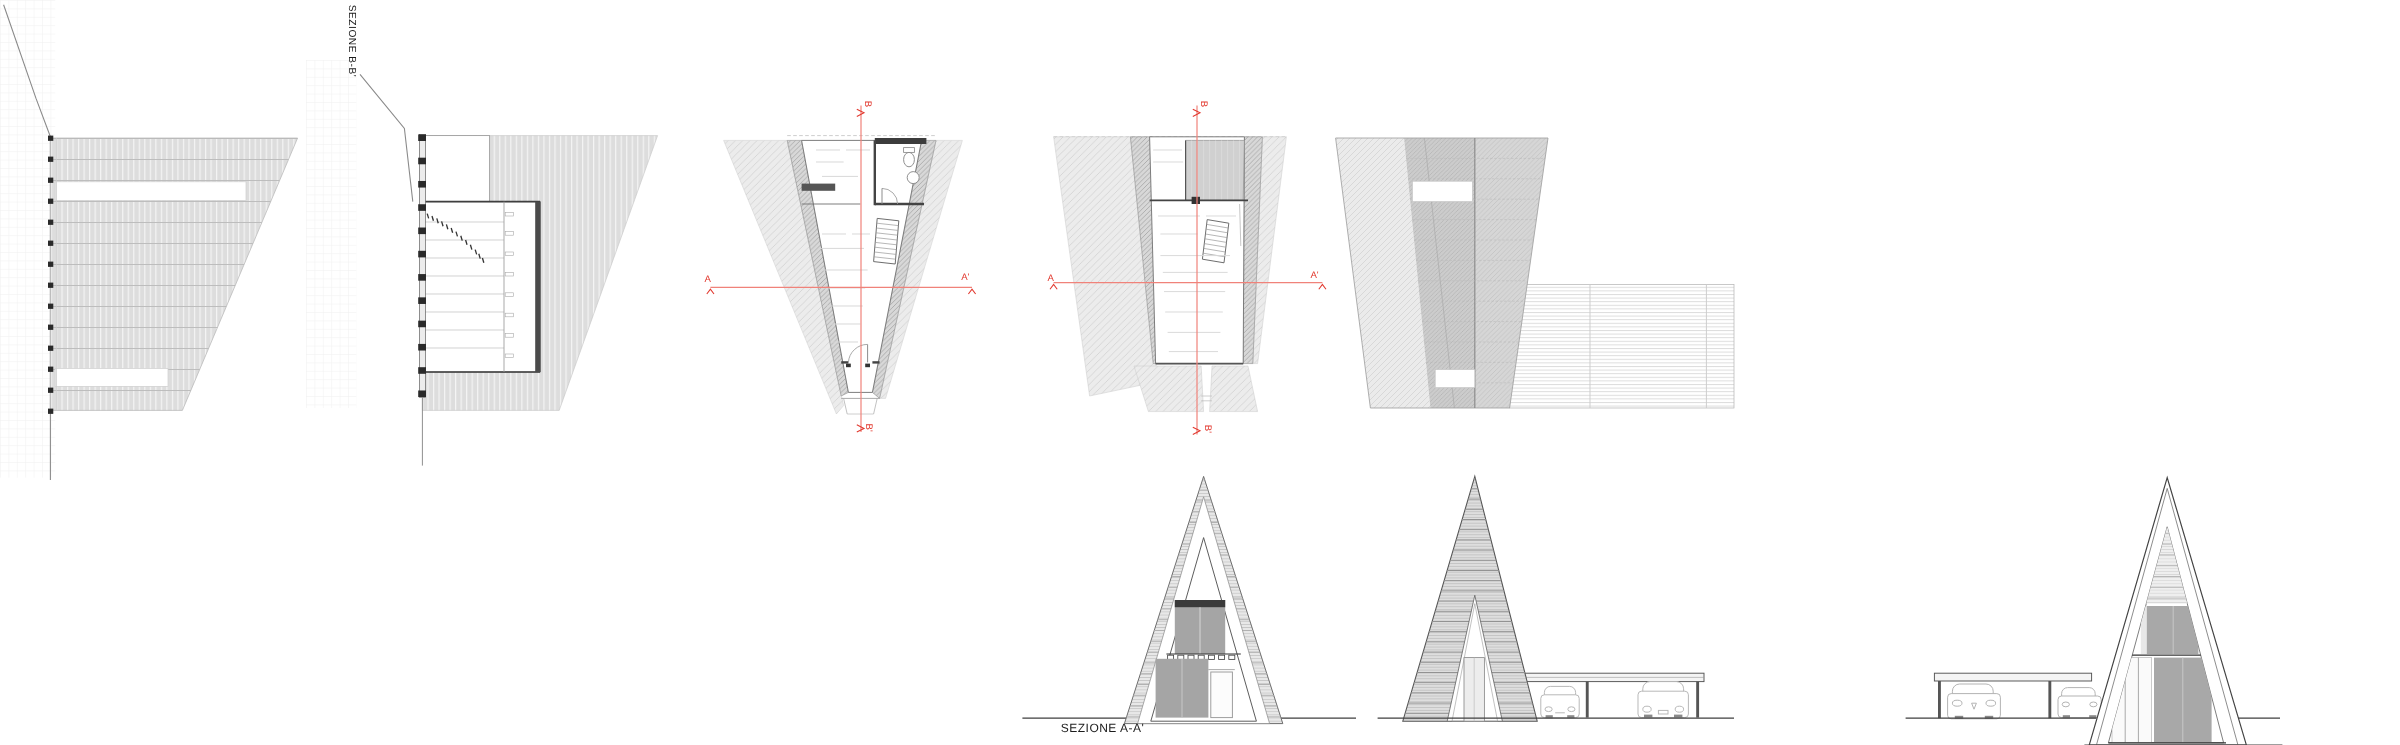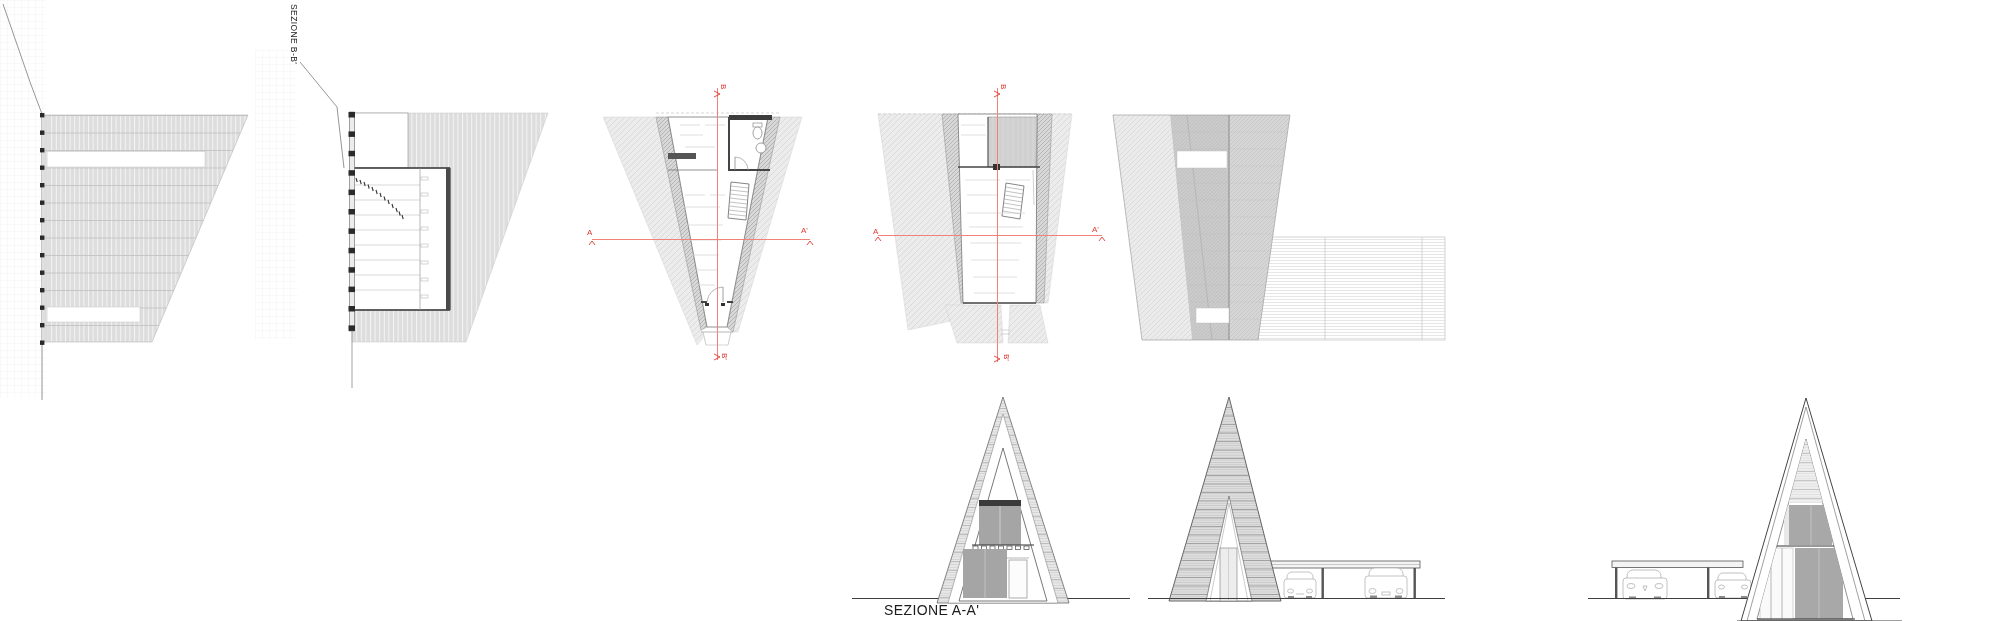--- a/index.html
+++ b/index.html
@@ -1,19 +1,19 @@
 <!DOCTYPE html>
 <html><head>
 <meta charset="utf-8">
 <style>
   html,body{margin:0;padding:0;background:#fff;}
   .sheet{position:relative;width:2000px;height:621px;background:#ffffff;overflow:hidden;
          font-family:"Liberation Sans",sans-serif;}
   .sheet svg{position:absolute;display:block;}
-  .lbl{position:absolute;color:#1c1c1c;font-size:14px;letter-spacing:.4px;white-space:nowrap;}
+  .lbl{position:absolute;color:#1c1c1c;font-size:10px;letter-spacing:.4px;white-space:nowrap;}
   .lbl.vert{writing-mode:vertical-rl;font-size:8.5px;}
   .rm{position:absolute;color:#e2392f;font-size:8px;line-height:9px;white-space:nowrap;}
   .rm.vert{writing-mode:vertical-rl;}
 </style>
 </head>
 <body>
 
 <div class="sheet">
 
   <svg style="left:0;top:0" width="260" height="430" viewBox="0 0 260 430">

